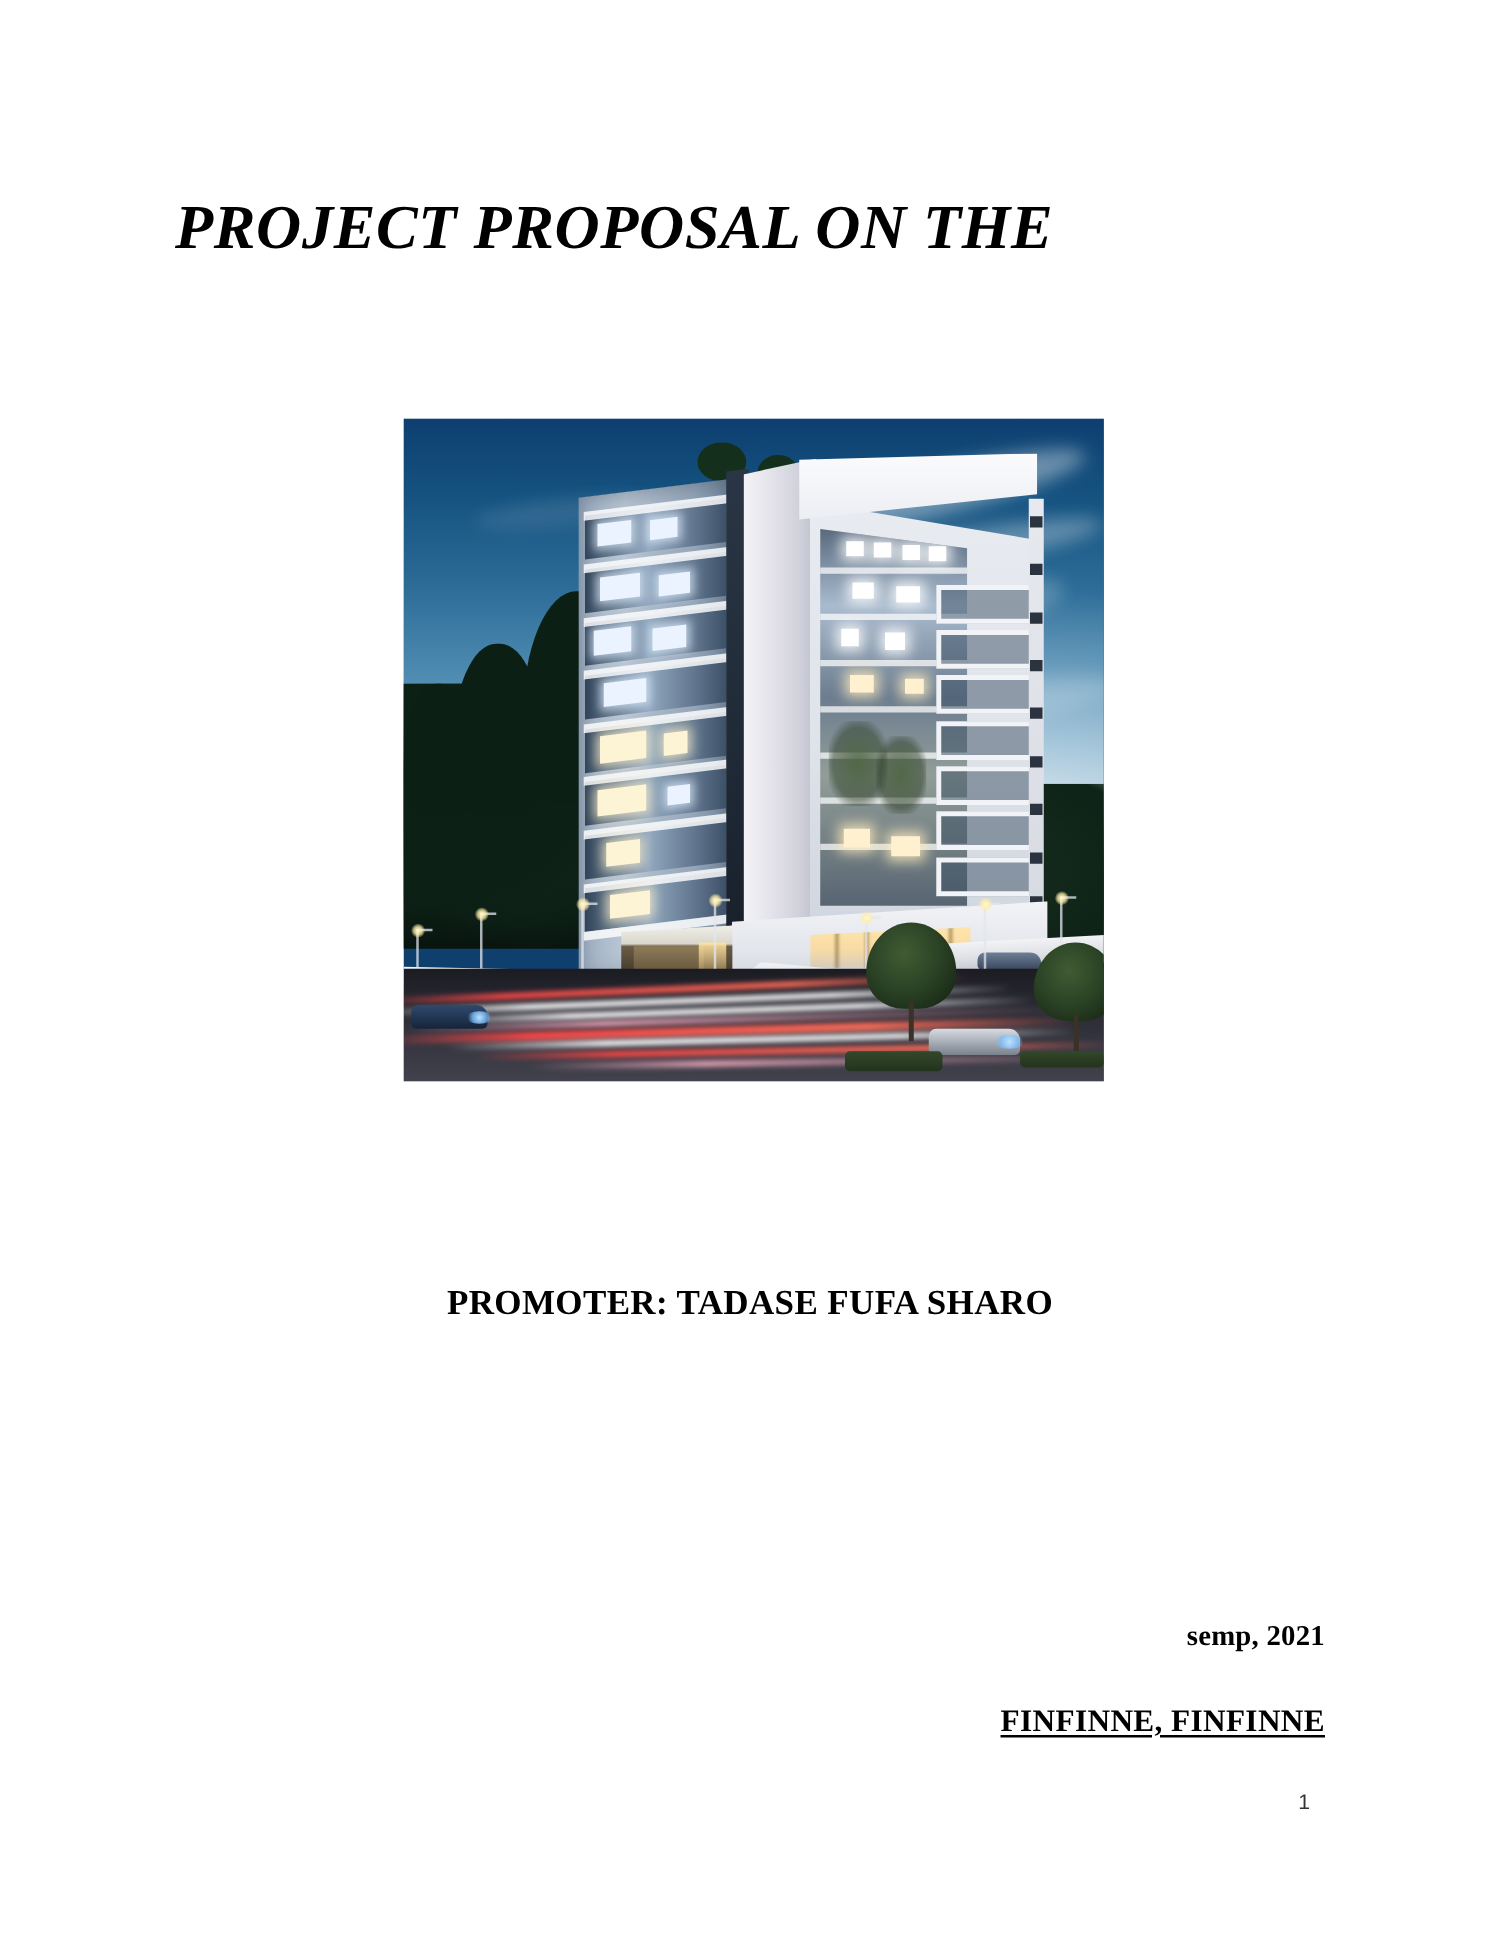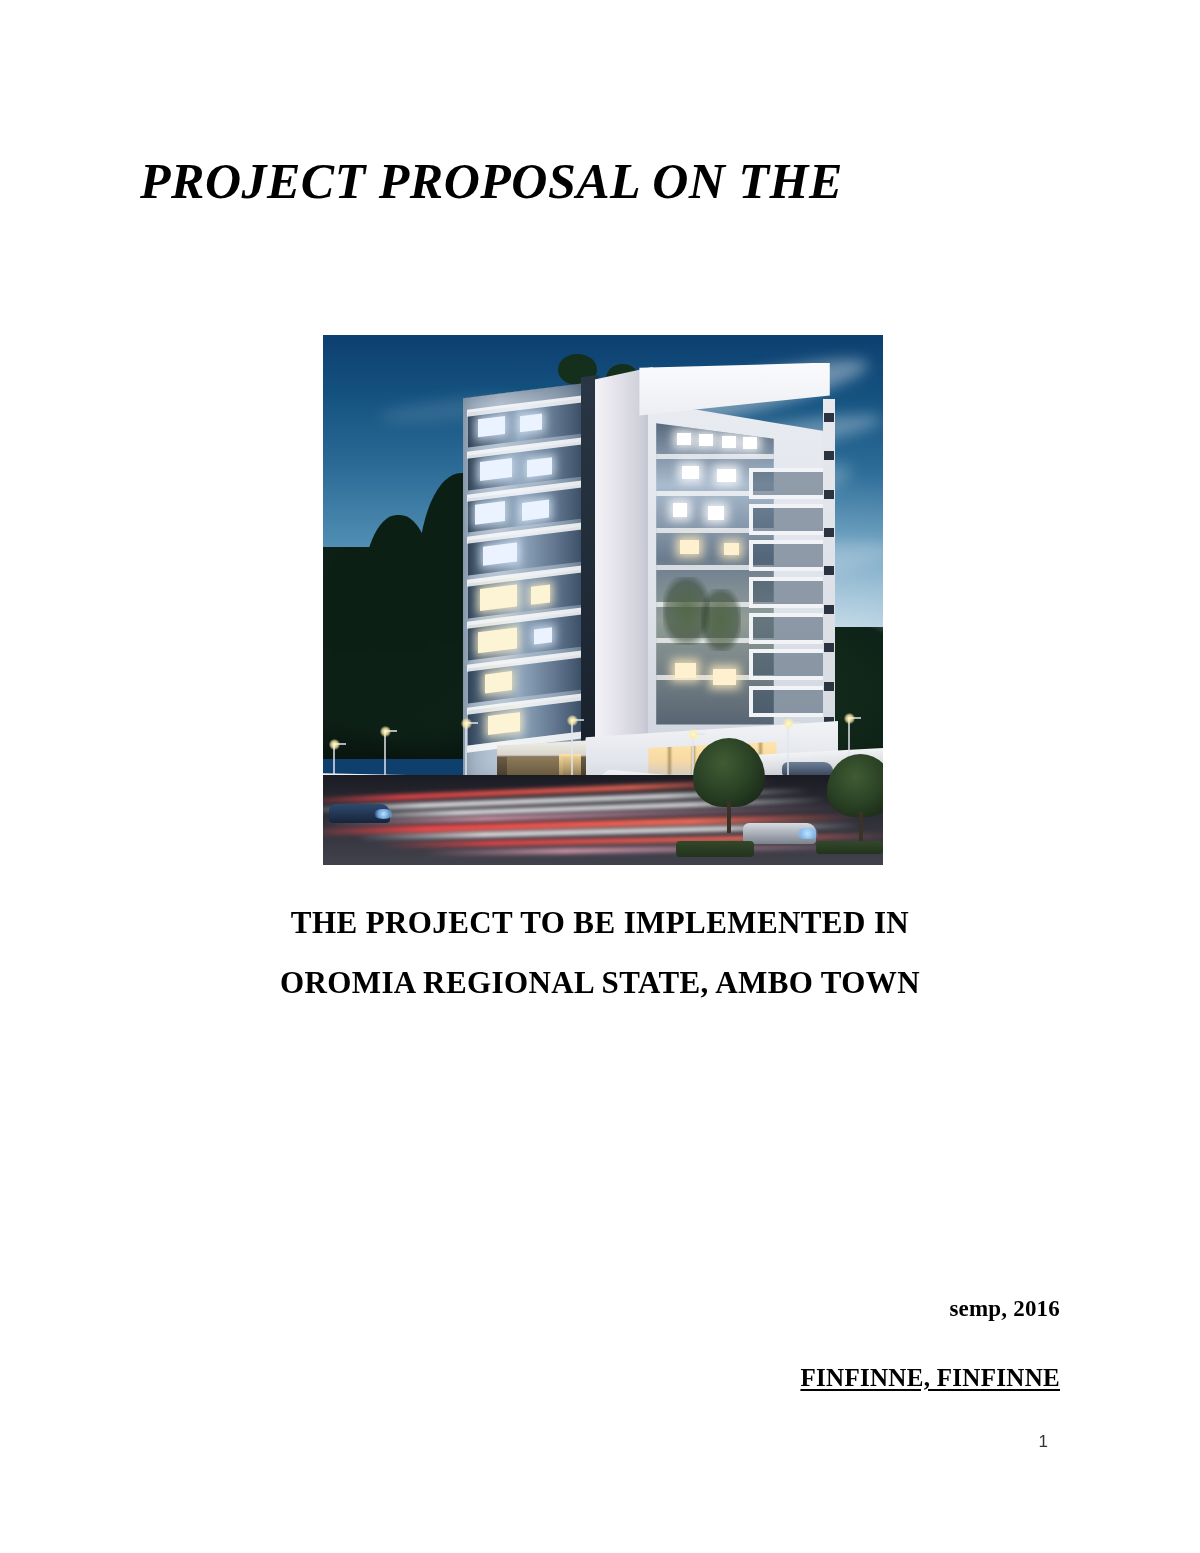--- a/index.html
+++ b/index.html
@@ -703,23 +703,20 @@
         <div class="trunk"></div>
       </div>
       <div class="fg-tree" style="left:90%;top:79%;width:12%;height:12%">
         <div class="trunk"></div>
       </div>
       <div class="hedge" style="left:63%;bottom:1.5%;width:14%;height:3%"></div>
       <div class="hedge" style="left:88%;bottom:2%;width:12%;height:2.6%"></div>
     </div>
   </div>
 
-  <div class="subtitle-block">
-    <div class="subtitle-line">THE PROJECT TO BE IMPLEMENTED IN</div>
-    <div class="subtitle-line">OROMIA REGIONAL STATE, AMBO TOWN</div>
-  </div>
-
-
-  <div class="footer-date">semp, 2016</div>
+
+  <div class="promoter-line">PROMOTER: TADASE FUFA SHARO</div>
+
+  <div class="footer-date">semp, 2021</div>
   <div class="footer-place">FINFINNE, FINFINNE</div>
   <div class="page-number">1</div>
 
 </div>
 
 </body></html>

